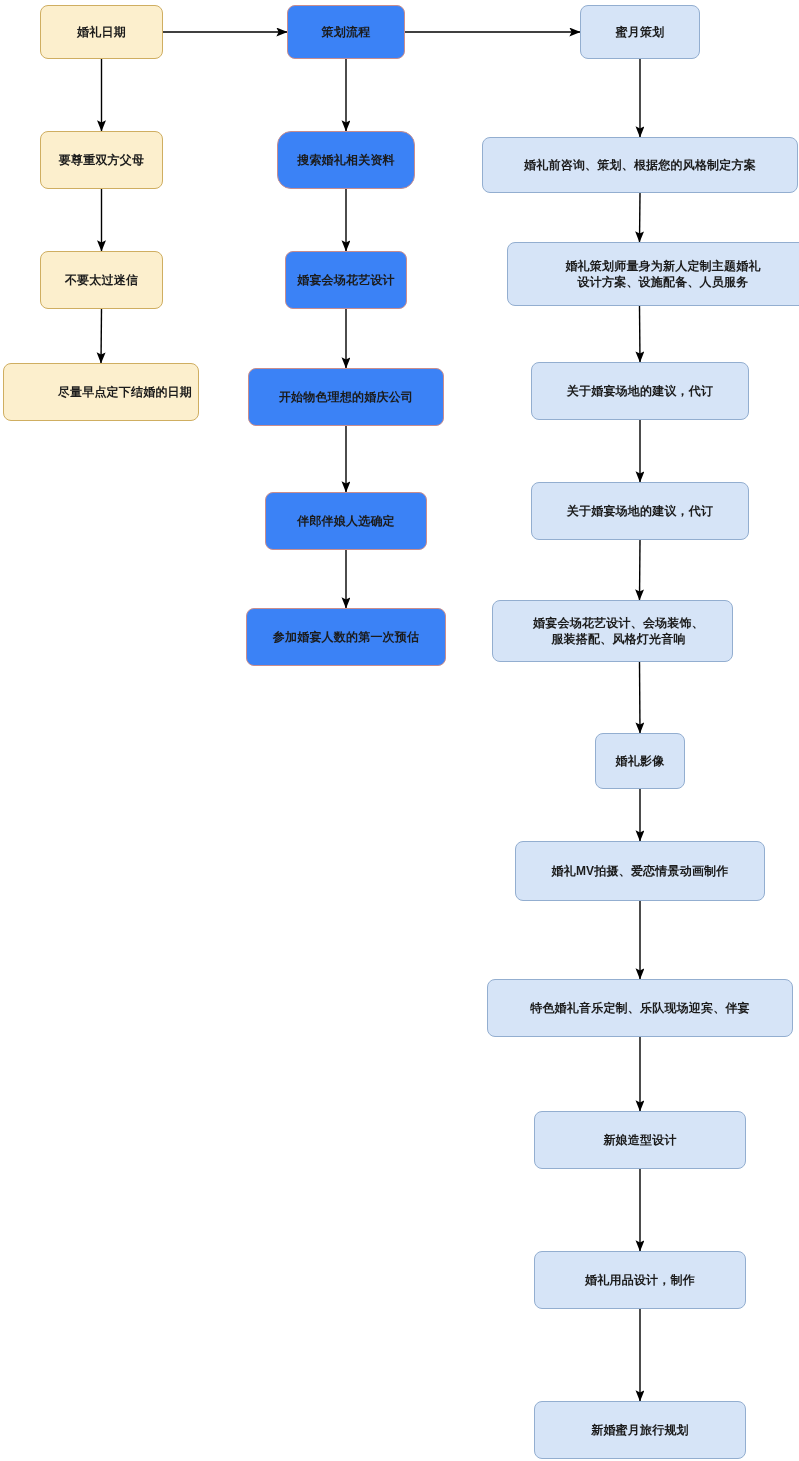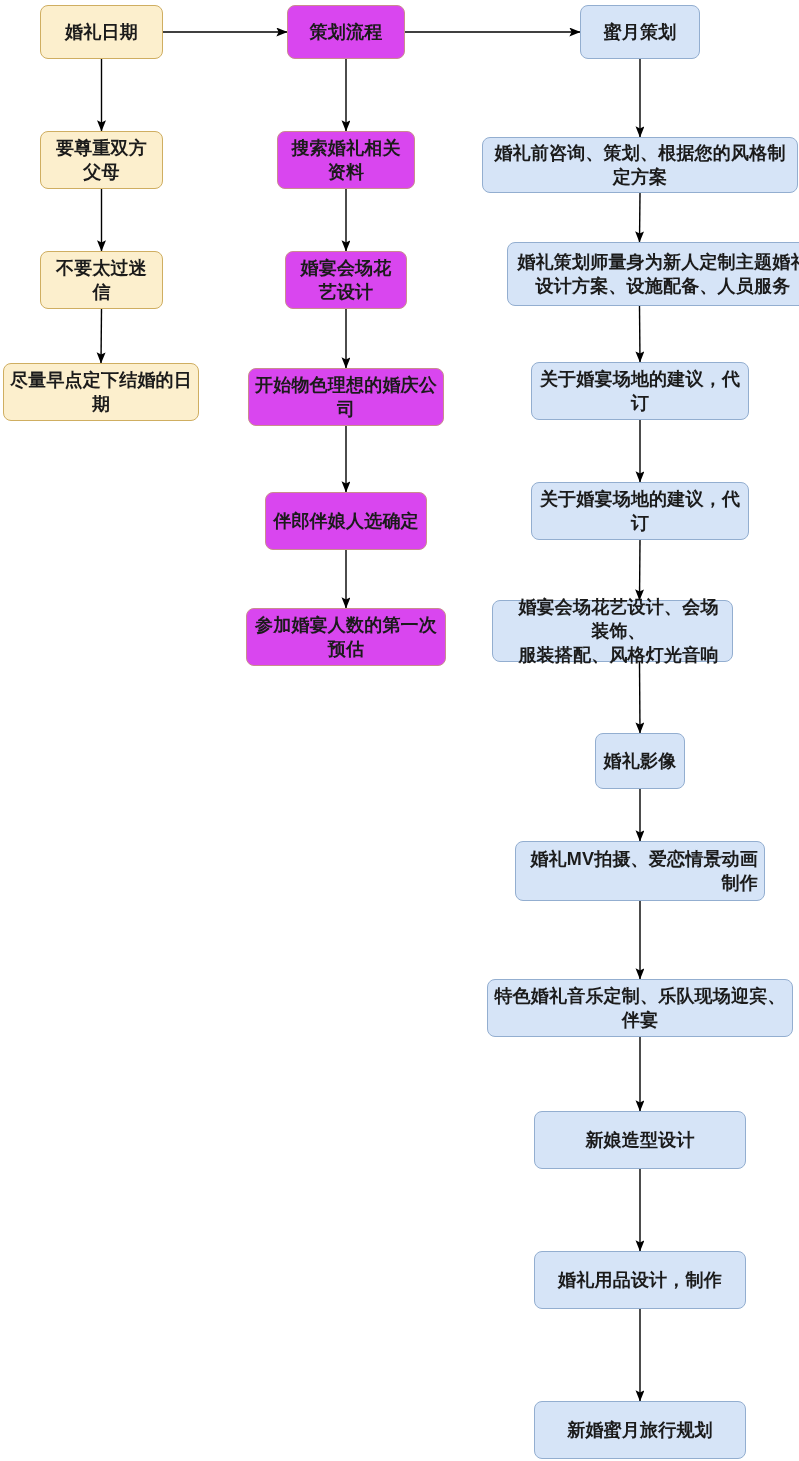--- a/index.html
+++ b/index.html
@@ -29,33 +29,33 @@
     position: absolute;
     box-sizing: border-box;
     display: flex;
     align-items: center;
     justify-content: center;
     text-align: center;
     border-radius: 8px;
     border-width: 1px;
     border-style: solid;
     color: #1b1b1b;
-    font-size: 18px;
+    font-size: 12px;
     font-weight: 700;
     line-height: 1.35;
     letter-spacing: 0.2px;
     padding: 2px 6px;
     white-space: pre-line;
   }
   .node-yellow {
     background: #fcefcd;
     border-color: #cfae61;
   }
   .node-pink {
-    background: #d946ef;
+    background: #3b82f6;
     border-color: #c98d8d;
   }
   .node-blue {
     background: #d6e4f7;
     border-color: #93aed0;
   }
   .node-label {
     display: block;
     white-space: pre-line;
   }
@@ -93,21 +93,21 @@
         <line x1="640" y1="1169" x2="640" y2="1251" stroke="#000000" stroke-width="1.4" marker-end="url(#arrowhead)"></line>
         <line x1="640" y1="1309" x2="640" y2="1401" stroke="#000000" stroke-width="1.4" marker-end="url(#arrowhead)"></line>
       </g>
   </svg>
   <div id="nodes-layer">
       <div class="node node-yellow" style="left: 40px; top: 5px; width: 123px; height: 54px;"><span class="node-label">婚礼日期</span></div>
       <div class="node node-yellow" style="left: 40px; top: 131px; width: 123px; height: 58px;"><span class="node-label">要尊重双方父母</span></div>
       <div class="node node-yellow" style="left: 40px; top: 251px; width: 123px; height: 58px;"><span class="node-label">不要太过迷信</span></div>
       <div class="node node-yellow" style="left: 3px; top: 363px; width: 196px; height: 58px; justify-content: flex-end;"><span class="node-label">尽量早点定下结婚的日期</span></div>
       <div class="node node-pink" style="left: 287px; top: 5px; width: 118px; height: 54px;"><span class="node-label">策划流程</span></div>
-      <div class="node node-pink" style="left: 277px; top: 131px; width: 138px; height: 58px;"><span class="node-label">搜索婚礼相关资料</span></div>
+      <div class="node node-pink" style="left: 277px; top: 131px; width: 138px; height: 58px; border-radius: 14px;"><span class="node-label">搜索婚礼相关资料</span></div>
       <div class="node node-pink" style="left: 285px; top: 251px; width: 122px; height: 58px;"><span class="node-label">婚宴会场花艺设计</span></div>
       <div class="node node-pink" style="left: 248px; top: 368px; width: 196px; height: 58px;"><span class="node-label">开始物色理想的婚庆公司</span></div>
       <div class="node node-pink" style="left: 265px; top: 492px; width: 162px; height: 58px;"><span class="node-label">伴郎伴娘人选确定</span></div>
       <div class="node node-pink" style="left: 246px; top: 608px; width: 200px; height: 58px;"><span class="node-label">参加婚宴人数的第一次预估</span></div>
       <div class="node node-blue" style="left: 580px; top: 5px; width: 120px; height: 54px; justify-content: center;"><span class="node-label">蜜月策划</span></div>
       <div class="node node-blue" style="left: 482px; top: 137px; width: 316px; height: 56px;"><span class="node-label">婚礼前咨询、策划、根据您的风格制定方案</span></div>
       <div class="node node-blue" style="left: 507px; top: 242px; width: 312px; height: 64px;"><span class="node-label">婚礼策划师量身为新人定制主题婚礼
 设计方案、设施配备、人员服务</span></div>
       <div class="node node-blue" style="left: 531px; top: 362px; width: 218px; height: 58px;"><span class="node-label">关于婚宴场地的建议，代订</span></div>
       <div class="node node-blue" style="left: 531px; top: 482px; width: 218px; height: 58px;"><span class="node-label">关于婚宴场地的建议，代订</span></div>

